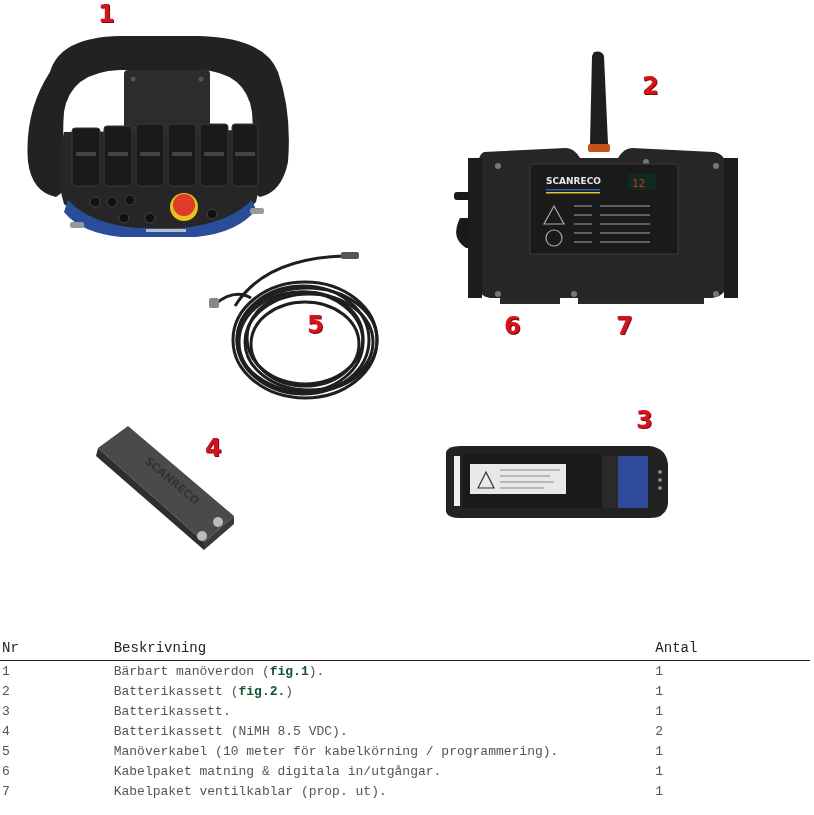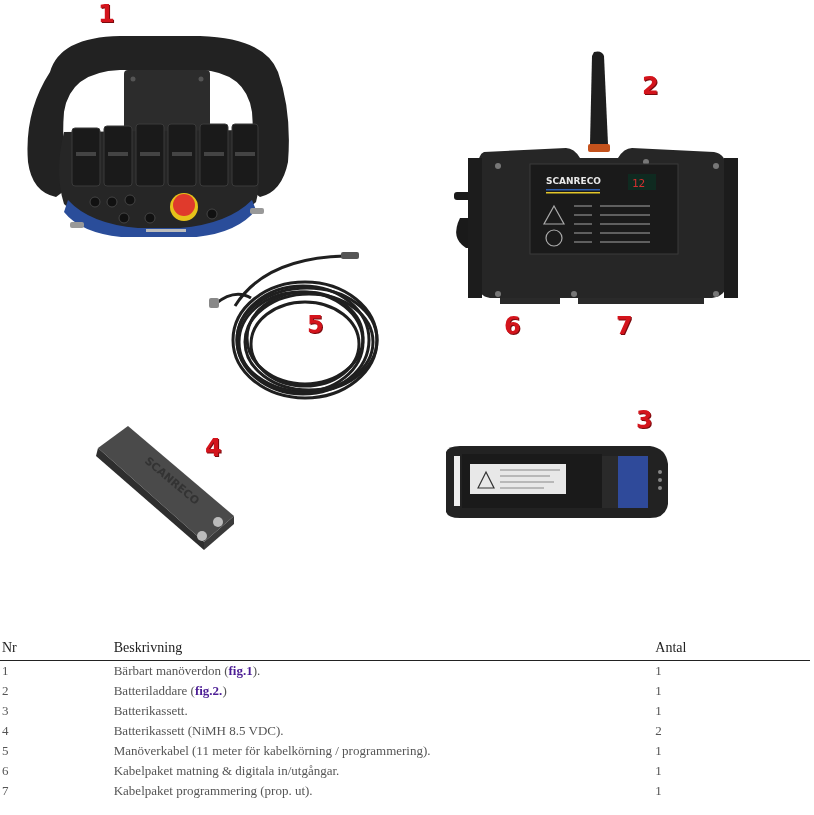--- a/index.html
+++ b/index.html
@@ -5,28 +5,28 @@
   html, body { margin: 0; padding: 0; background: #ffffff; }
   body { width: 814px; height: 815px; position: relative; overflow: hidden;
          font-family: "DejaVu Sans", sans-serif; color: #222; }
   .figure-area { position: absolute; left: 0; top: 0; width: 814px; height: 600px; }
   .callout { position: absolute; font-family: "DejaVu Sans", sans-serif; font-weight: bold;
              color: #d4141c; font-size: 24px; line-height: 1; text-shadow: 1px 1px 0 #7a0a0e; }
   .item { position: absolute; text-align: center; }
   svg { display: block; }
 
   .parts-table { position: absolute; left: 0; top: 638px; width: 810px; border-collapse: collapse;
-                 font-family: Liberation Serif, serif; }
+                 font-family: Liberation Mono, monospace; }
   .parts-table th { font-weight: normal; text-align: left; font-size: 14px; color: #222;
                     padding: 0 0 2px 0; height: 20px; border-bottom: 1.5px solid #222; }
   .parts-table td { font-size: 13px; color: #555; padding: 0; height: 20px; font-weight: 300; }
   .col-nr { width: 112px; padding-left: 2px !important; }
   .col-desc { width: 543px; }
   .col-qty { width: 155px; margin-top: 23px; }
-  .bold-ref { font-weight: bold; color: #4c1d95; }
+  .bold-ref { font-weight: bold; color: #14532d; }
 </style>
 </head>
 <body>
 
 <div class="figure-area">
 
   <div class="callout" style="left:98px;top:2px;">1</div>
   <div class="callout" style="left:642px;top:74px;">2</div>
   <div class="callout" style="left:636px;top:408px;">3</div>
   <div class="callout" style="left:205px;top:436px;">4</div>
@@ -193,42 +193,42 @@
     </tr>
   </thead>
   <tbody>
     <tr>
       <td class="col-nr">1</td>
       <td class="col-desc"><span>Bärbart manöverdon (</span><span class="bold-ref">fig.1</span><span>).</span></td>
       <td class="col-qty">1</td>
     </tr>
     <tr>
       <td class="col-nr">2</td>
-      <td class="col-desc"><span>Batteriladdare (</span><span class="bold-ref">fig.2.</span><span>)</span></td>
+      <td class="col-desc"><span>Batterikassett (</span><span class="bold-ref">fig.2.</span><span>)</span></td>
       <td class="col-qty">1</td>
     </tr>
     <tr>
       <td class="col-nr">3</td>
       <td class="col-desc">Batterikassett.</td>
       <td class="col-qty">1</td>
     </tr>
     <tr>
       <td class="col-nr">4</td>
       <td class="col-desc">Batterikassett (NiMH 8.5 VDC).</td>
       <td class="col-qty">2</td>
     </tr>
     <tr>
       <td class="col-nr">5</td>
-      <td class="col-desc">Manöverkabel (11 meter för kabelkörning / programmering).</td>
+      <td class="col-desc">Manöverkabel (10 meter för kabelkörning / programmering).</td>
       <td class="col-qty">1</td>
     </tr>
     <tr>
       <td class="col-nr">6</td>
       <td class="col-desc">Kabelpaket matning &amp; digitala in/utgångar.</td>
       <td class="col-qty">1</td>
     </tr>
     <tr>
       <td class="col-nr">7</td>
-      <td class="col-desc">Kabelpaket programmering (prop. ut).</td>
+      <td class="col-desc">Kabelpaket ventilkablar (prop. ut).</td>
       <td class="col-qty">1</td>
     </tr>
   </tbody>
 </table>
 
 </body></html>

